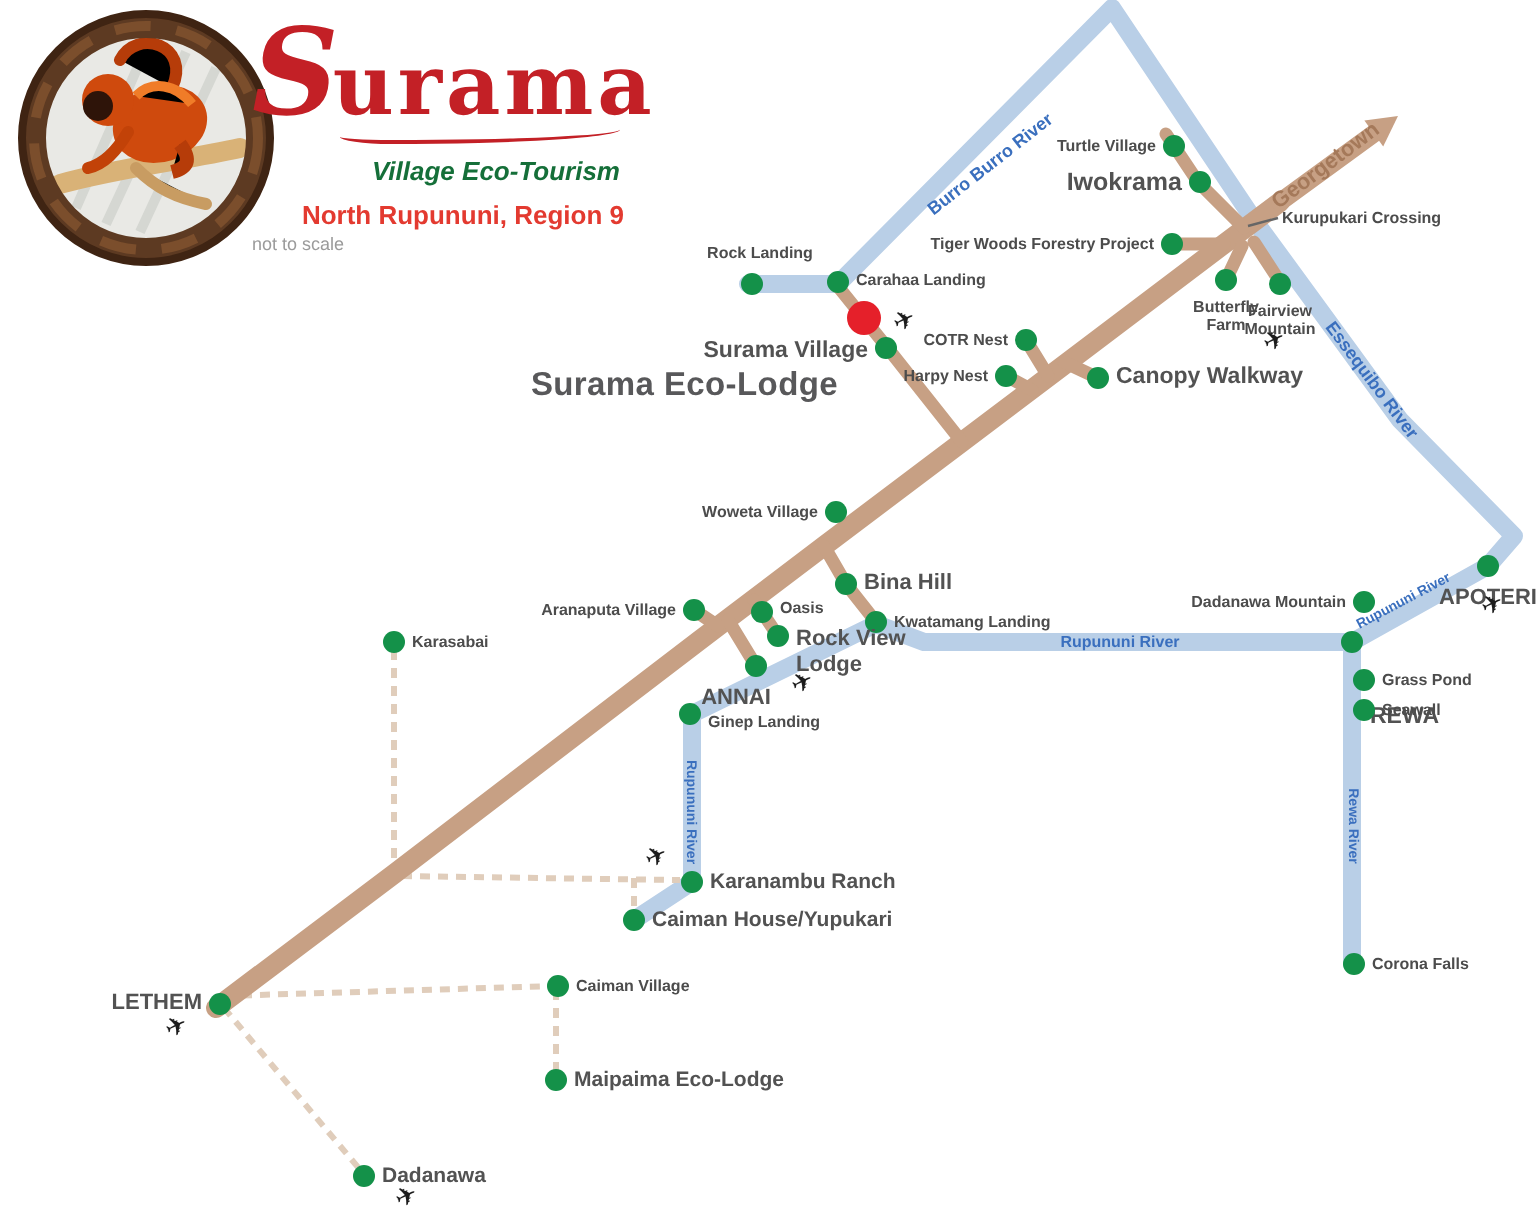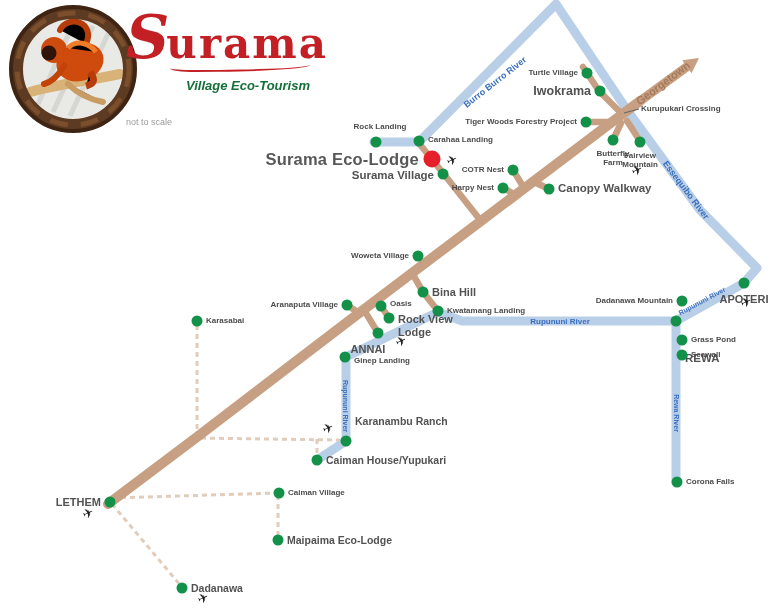--- a/index.html
+++ b/index.html
@@ -7,21 +7,21 @@
          font-family:"Liberation Sans",sans-serif;}
   svg{position:absolute;left:0;top:0;}
   
   .dot{position:absolute;width:11px;height:11px;border-radius:50%;
        background:var(--dotgreen);transform:translate(-50%,-50%);}
   .dot.red{width:17px;height:17px;background:var(--dotred);}
   .lbl{position:absolute;font-weight:bold;color:var(--label);font-size:8px;
        line-height:1.15;white-space:nowrap;}
   .lbl.wrap{white-space:normal;}
   .lbl.md{font-size:11px;color:#525252;}
-  .lbl.lg{font-size:16.5px;color:#58585a;letter-spacing:.2px;}
+  .lbl.lg{font-size:16.5px;color:#58585a;letter-spacing:.2px;margin-top:34px;}
   .rlbl{position:absolute;font-weight:bold;font-size:9px;white-space:nowrap;
         color:var(--river_label);}
   .plane{position:absolute;font-size:13px;color:#1c1c1c;line-height:1;}
   
   .logo{position:absolute;left:8px;top:4px;width:310px;height:132px;}
   .emblem{position:absolute;left:0;top:0;width:130px;height:130px;}
   .brand{position:absolute;left:118px;top:8px;display:flex;align-items:baseline;}
   .brand-s{font-family:"DejaVu Serif",serif;font-style:italic;font-weight:bold;
            font-size:60px;color:#c32026;line-height:.85;margin-right:-3px;}
   .brand-rest{font-family:"DejaVu Serif",serif;font-weight:bold;font-size:42px;
@@ -119,21 +119,21 @@
       <div class="lbl" style="left: 390px; top: 304px; transform: translate(0px, -50%);">Oasis</div>
       <div class="dot" style="left: 389px; top: 318px;"></div>
       <div class="lbl md wrap" style="width: 66px; left: 398px; top: 326px; transform: translate(0px, -50%);">Rock View Lodge</div>
       <div class="dot" style="left: 378px; top: 333px;"></div>
       <div class="lbl md" style="text-align: center; left: 368px; top: 343px; transform: translate(-50%, 0px);">ANNAI</div>
       <div class="dot" style="left: 345px; top: 357px;"></div>
       <div class="lbl" style="left: 354px; top: 361px; transform: translate(0px, -50%);">Ginep Landing</div>
       <div class="dot" style="left: 197px; top: 321px;"></div>
       <div class="lbl" style="left: 206px; top: 321px; transform: translate(0px, -50%);">Karasabai</div>
       <div class="dot" style="left: 346px; top: 441px;"></div>
-      <div class="lbl md" style="font-size: 10.5px; left: 355px; top: 421px; transform: translate(0px, -50%);">Karanambu Ranch</div>
+      <div class="lbl md" style="font-size: 10.5px; left: 355px; top: 441px; transform: translate(0px, -50%);">Karanambu Ranch</div>
       <div class="dot" style="left: 317px; top: 460px;"></div>
       <div class="lbl md" style="font-size: 10.5px; left: 326px; top: 460px; transform: translate(0px, -50%);">Caiman House/Yupukari</div>
       <div class="dot" style="left: 110px; top: 502px;"></div>
       <div class="lbl md" style="text-align: right; left: 101px; top: 502px; transform: translate(-100%, -50%);">LETHEM</div>
       <div class="dot" style="left: 279px; top: 493px;"></div>
       <div class="lbl" style="left: 288px; top: 493px; transform: translate(0px, -50%);">Caiman Village</div>
       <div class="dot" style="left: 278px; top: 540px;"></div>
       <div class="lbl md" style="font-size: 10.5px; left: 287px; top: 540px; transform: translate(0px, -50%);">Maipaima Eco-Lodge</div>
       <div class="dot" style="left: 182px; top: 588px;"></div>
       <div class="lbl md" style="font-size: 10.5px; left: 191px; top: 588px; transform: translate(0px, -50%);">Dadanawa</div>
@@ -169,16 +169,17 @@
       <circle cx="65" cy="65" r="56" fill="none" stroke="#5d3a22" stroke-width="12"></circle>
       <circle cx="65" cy="65" r="56" fill="none" stroke="#7b4e2c" stroke-width="5" stroke-dasharray="18 13"></circle>
       <circle cx="65" cy="65" r="62" fill="none" stroke="#3f2413" stroke-width="4"></circle>
     </svg>
     <div class="brand">
       <span class="brand-s">S</span>
         <span class="brand-rest">urama</span>
     </div>
     <div class="swoosh"></div>
     <div class="tagline">Village Eco-Tourism</div>
+    <div class="region">North Rupununi, Region 9</div>
     <div class="scale-note">not to scale</div>
   </div>
 
 </div>
 
 </body></html>

